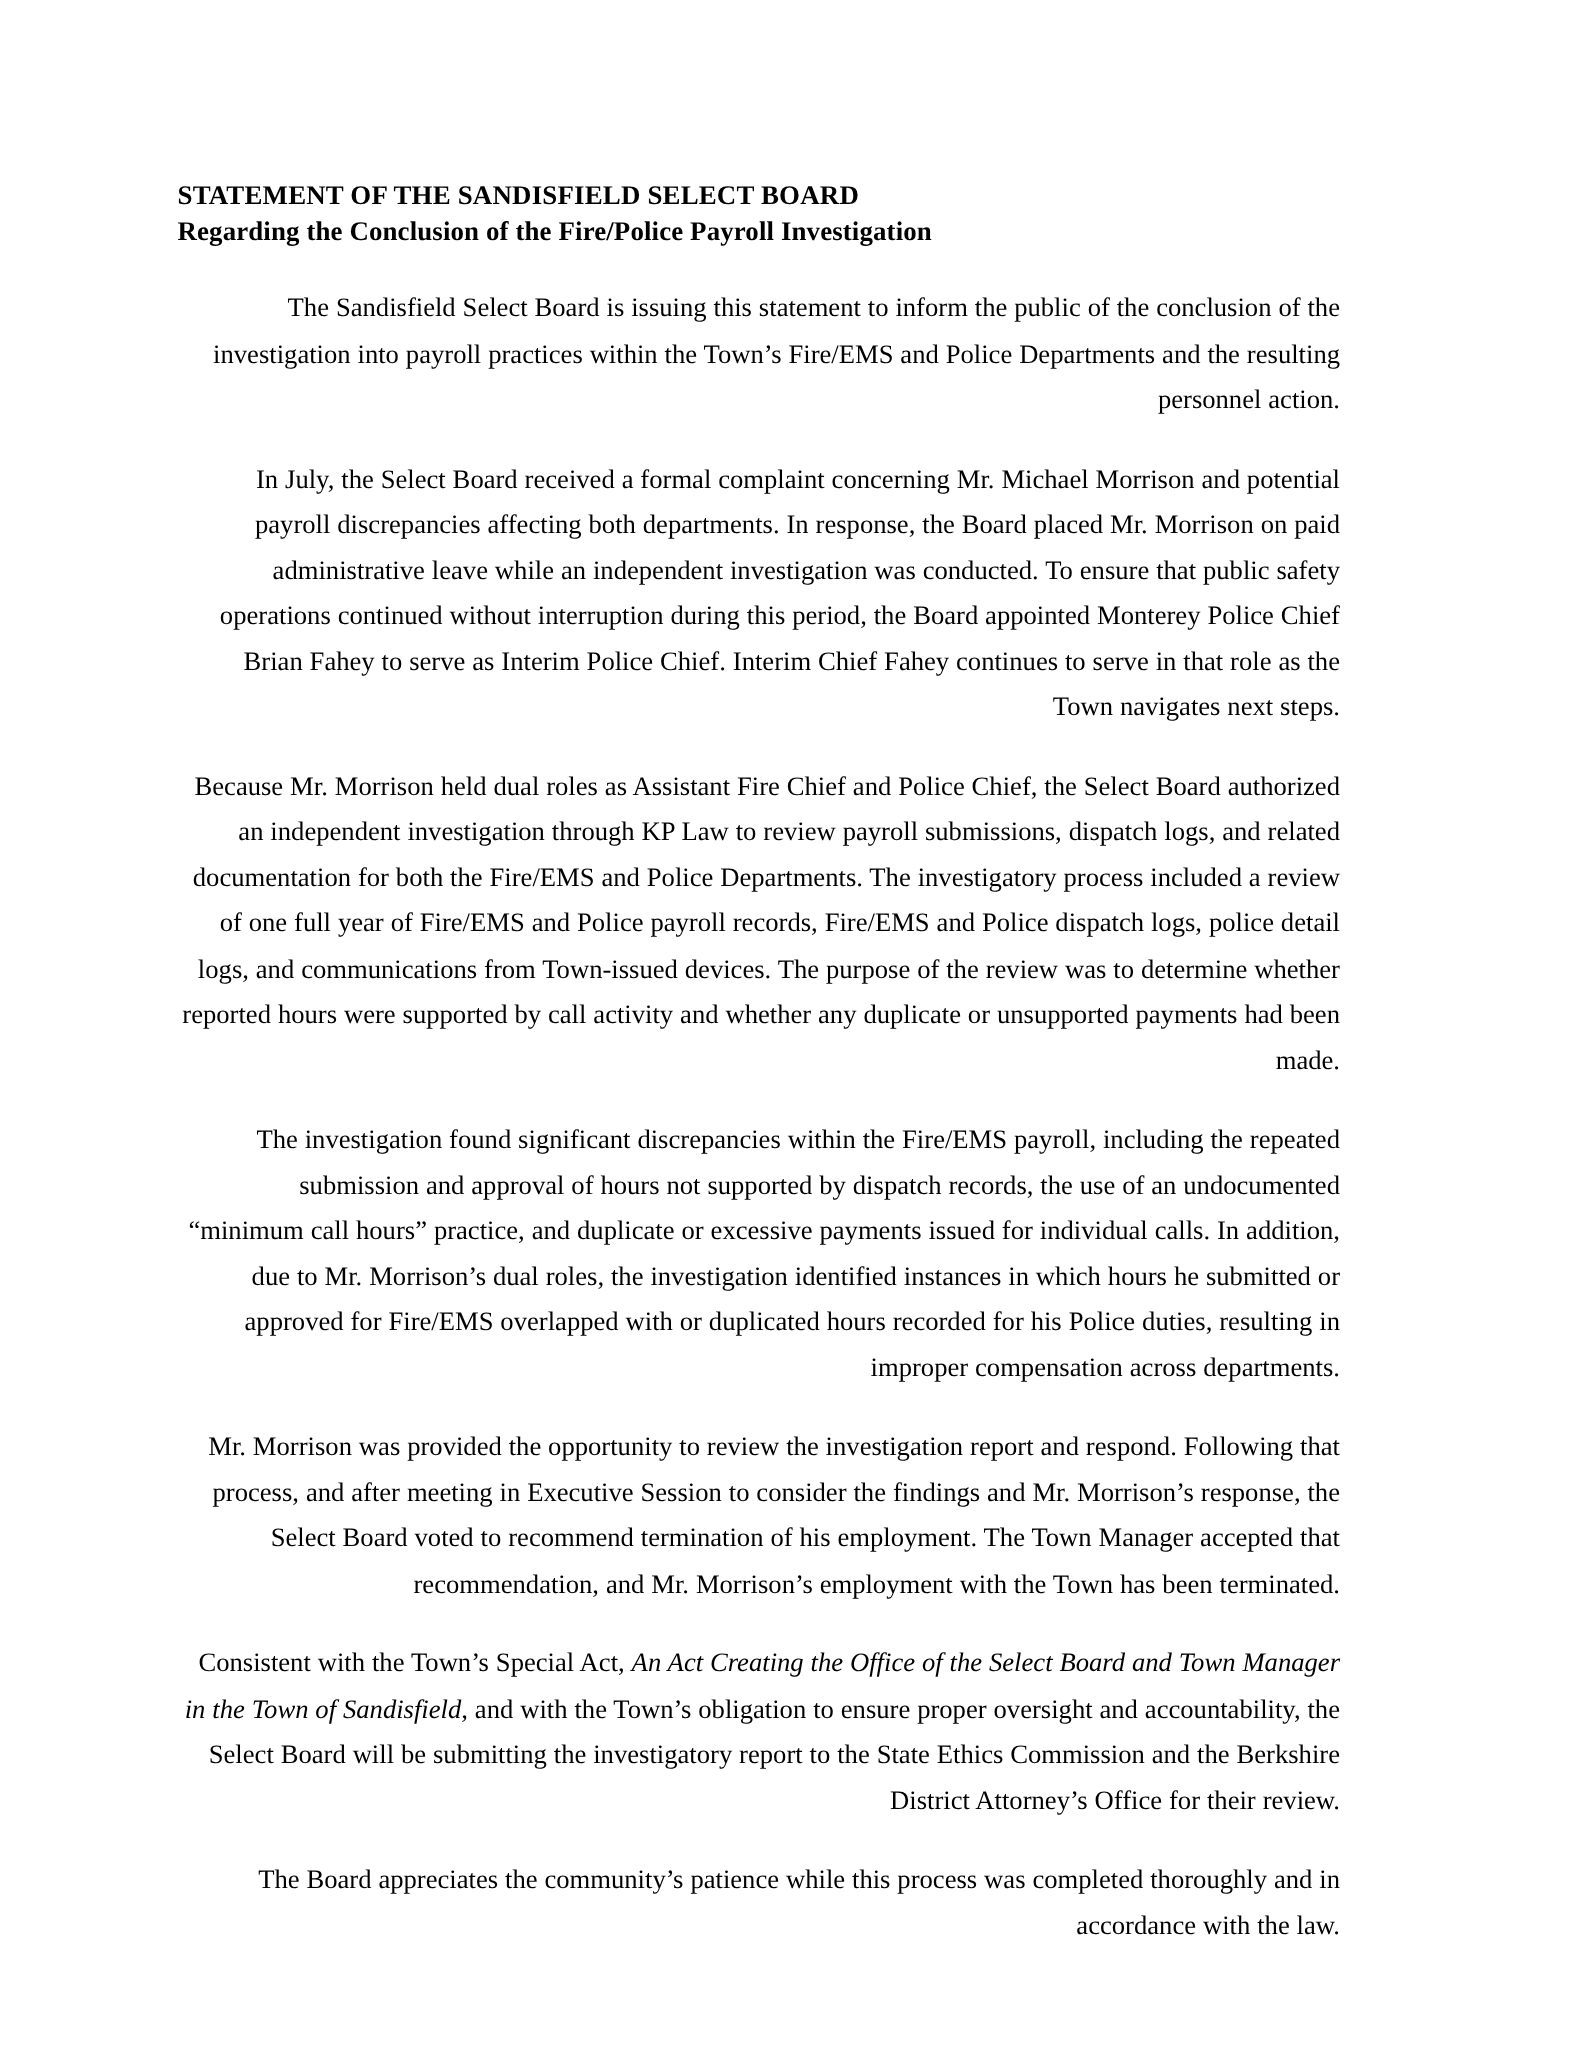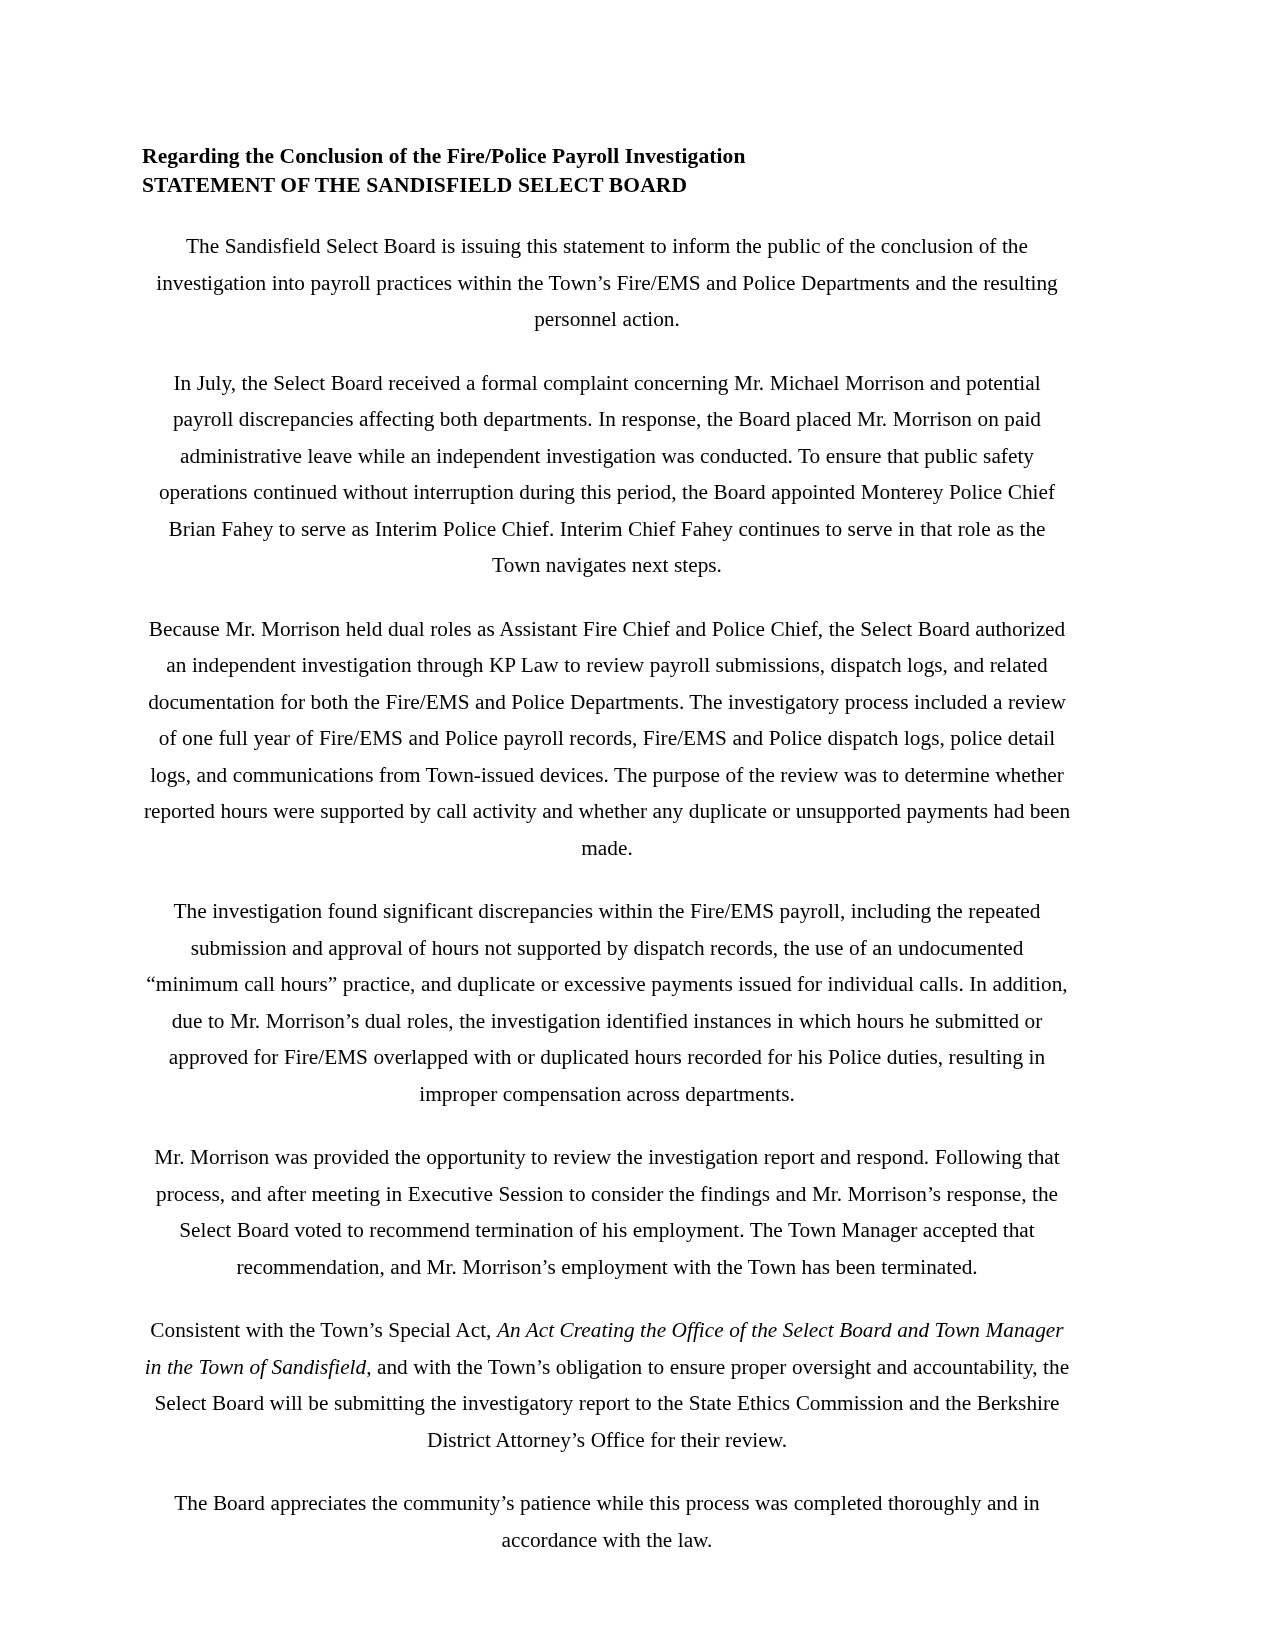--- a/index.html
+++ b/index.html
@@ -35,39 +35,39 @@
     letter-spacing: 0.1px;
     white-space: nowrap;
   }
   .heading-line.title {
     letter-spacing: 0.15px;
   }
   p.para {
     margin: 0 0 27px 0;
     font-size: 21.3px;
     line-height: 36.5px;
-    text-align: center;
+    text-align: right;
     word-spacing: 0.2px;
   }
   p.para:last-child {
     margin-bottom: 0;
   }
   .italic {
     font-style: italic;
   }
 </style>
 </head>
 <body>
 
 <div class="page">
   <div class="doc-body">
 
     <div class="heading-block">
+      <div class="heading-line title">STATEMENT OF THE SANDISFIELD SELECT BOARD</div>
       <div class="heading-line subtitle">Regarding the Conclusion of the Fire/Police Payroll Investigation</div>
-      <div class="heading-line title">STATEMENT OF THE SANDISFIELD SELECT BOARD</div>
     </div>
 
     <p class="para">The Sandisfield Select Board is issuing this statement to inform the public of the conclusion of the investigation into payroll practices within the Town’s Fire/EMS and Police Departments and the resulting personnel action.</p>
 
     <p class="para">In July, the Select Board received a formal complaint concerning Mr. Michael Morrison and potential payroll discrepancies affecting both departments. In response, the Board placed Mr. Morrison on paid administrative leave while an independent investigation was conducted. To ensure that public safety operations continued without interruption during this period, the Board appointed Monterey Police Chief Brian Fahey to serve as Interim Police Chief. Interim Chief Fahey continues to serve in that role as the Town navigates next steps.</p>
 
     <p class="para">Because Mr. Morrison held dual roles as Assistant Fire Chief and Police Chief, the Select Board authorized an independent investigation through KP Law to review payroll submissions, dispatch logs, and related documentation for both the Fire/EMS and Police Departments. The investigatory process included a review of one full year of Fire/EMS and Police payroll records, Fire/EMS and Police dispatch logs, police detail logs, and communications from Town-issued devices. The purpose of the review was to determine whether reported hours were supported by call activity and whether any duplicate or unsupported payments had been made.</p>
 
     <p class="para">The investigation found significant discrepancies within the Fire/EMS payroll, including the repeated submission and approval of hours not supported by dispatch records, the use of an undocumented “minimum call hours” practice, and duplicate or excessive payments issued for individual calls. In addition, due to Mr. Morrison’s dual roles, the investigation identified instances in which hours he submitted or approved for Fire/EMS overlapped with or duplicated hours recorded for his Police duties, resulting in improper compensation across departments.</p>
 

